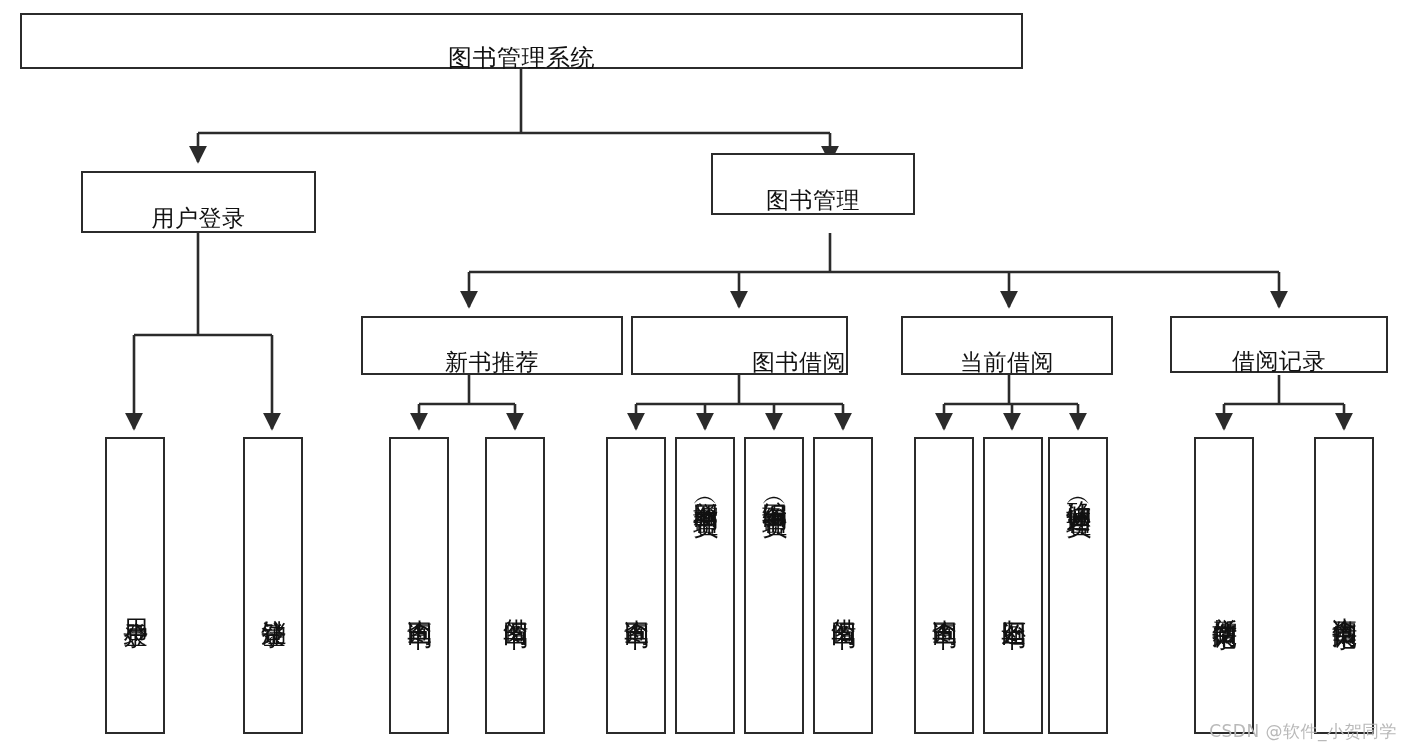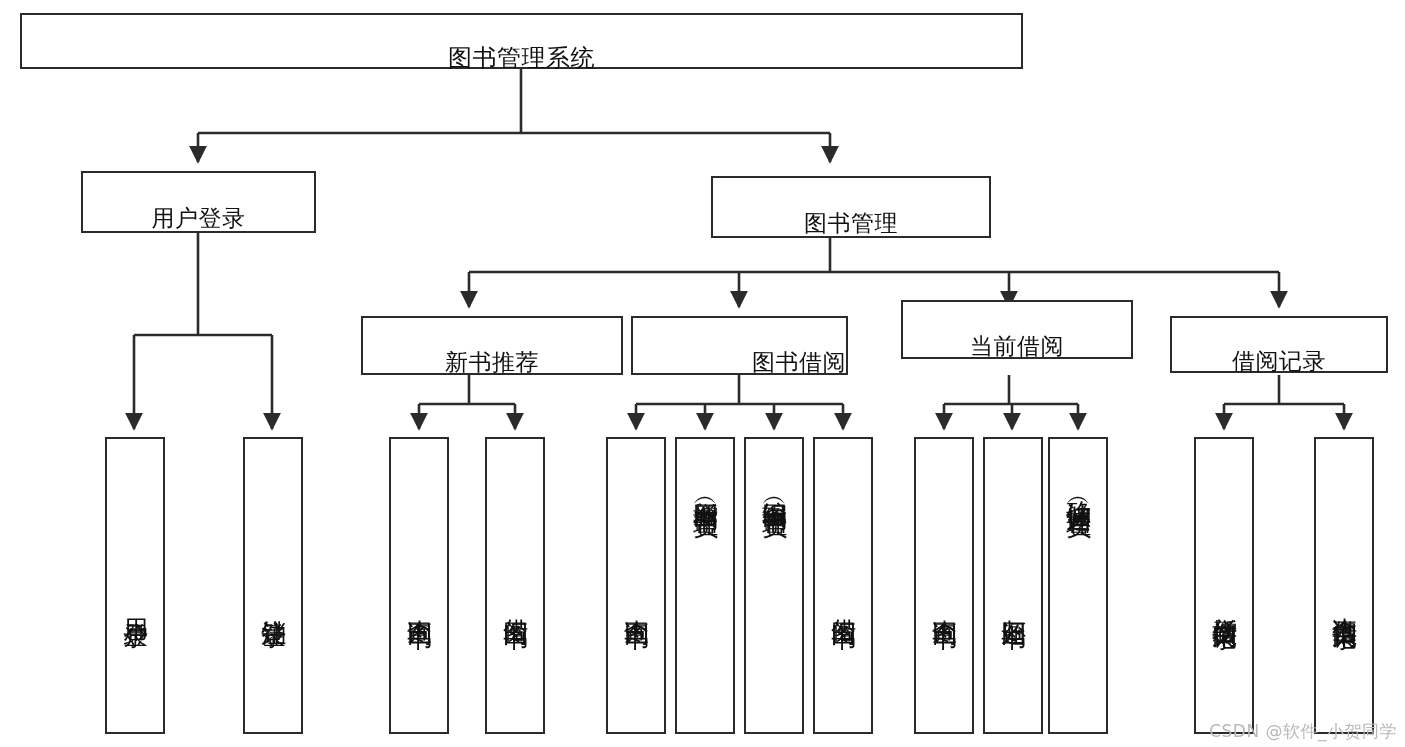--- a/index.html
+++ b/index.html
@@ -135,31 +135,31 @@
     </g>
   </svg>
 
   <div class="node horiz root" style="left:20px; top:13px; width:1003px; height:56px;">
     <span class="node-label">图书管理系统</span>
   </div>
 
   <div class="node horiz" style="left:81px; top:171px; width:235px; height:62px;">
     <span class="node-label">用户登录</span>
   </div>
-  <div class="node horiz" style="left:711px; top:176px; width:280px; height:62px;">
+  <div class="node horiz" style="left:711px; top:153px; width:204px; height:62px;">
     <span class="node-label">图书管理</span>
   </div>
 
   <div class="node horiz" style="left:361px; top:316px; width:262px; height:59px;">
     <span class="node-label">新书推荐</span>
   </div>
   <div class="node horiz" style="left:631px; top:316px; width:217px; height:59px;justify-content:flex-end;">
     <span class="node-label">图书借阅</span>
   </div>
-  <div class="node horiz" style="left:901px; top:300px; width:232px; height:59px;">
+  <div class="node horiz" style="left:901px; top:316px; width:212px; height:59px;">
     <span class="node-label">当前借阅</span>
   </div>
   <div class="node horiz" style="left:1170px; top:316px; width:218px; height:57px;">
     <span class="node-label">借阅记录</span>
   </div>
 
   <div class="node vert centered" style="left:105px; top:437px; width:60px; height:297px;">
     <span class="node-label">用户登录</span>
   </div>
   <div class="node vert centered" style="left:243px; top:437px; width:60px; height:297px;">

